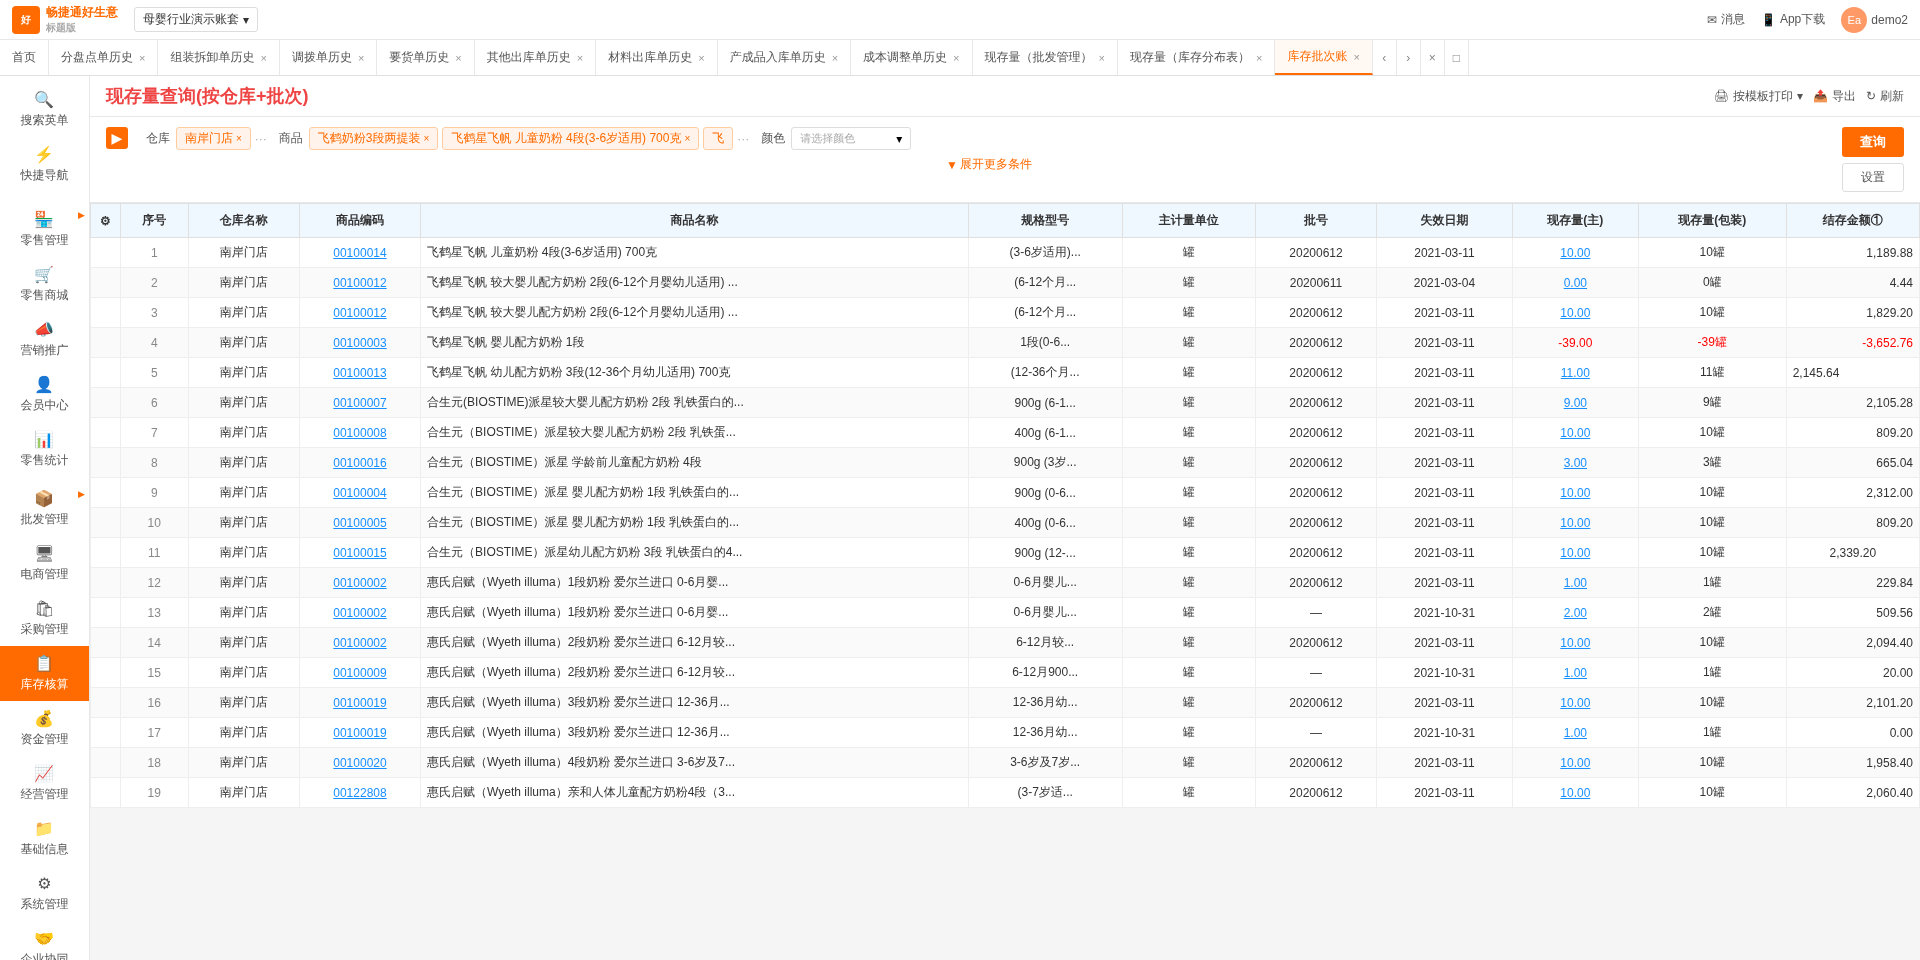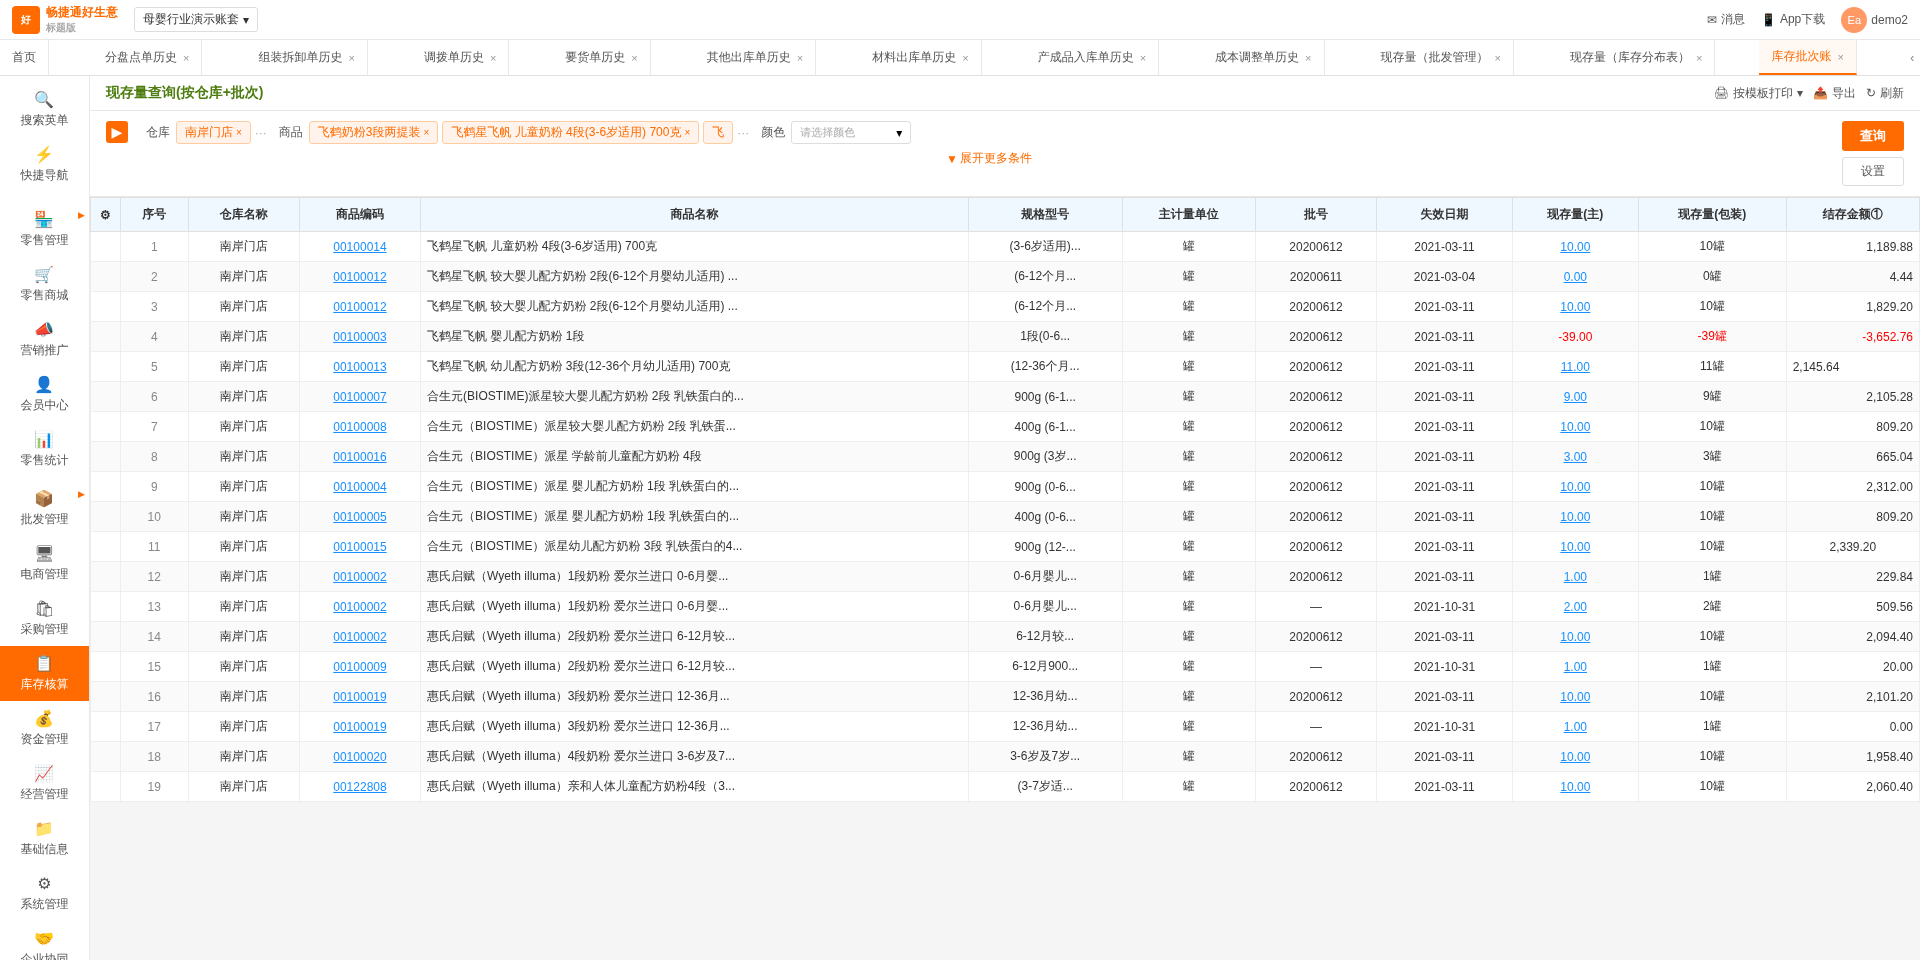--- a/index.html
+++ b/index.html
@@ -13,21 +13,21 @@
     .logo { display: flex; align-items: center; gap: 6px; color: #ff6b00; font-weight: bold; font-size: 13px; }
     .logo-icon { width: 28px; height: 28px; background: #ff6b00; border-radius: 4px; display: flex; align-items: center; justify-content: center; color: #fff; font-size: 10px; }
     .org-selector { display: flex; align-items: center; gap: 4px; color: #333; cursor: pointer; border: 1px solid #ddd; padding: 3px 8px; border-radius: 3px; font-size: 12px; }
     .top-right { margin-left: auto; display: flex; align-items: center; gap: 16px; }
     .top-right-item { display: flex; align-items: center; gap: 4px; color: #555; cursor: pointer; font-size: 12px; }
     .avatar { width: 26px; height: 26px; border-radius: 50%; background: #ff9966; display: flex; align-items: center; justify-content: center; color: #fff; font-size: 11px; }
 
     
     .tab-bar {
       display: flex; align-items: center; background: #fff; border-bottom: 1px solid #e0e0e0;
-      height: 36px; flex-shrink: 0; overflow: hidden; gap: 44px;
+      height: 36px; flex-shrink: 0; overflow: hidden;
     }
     .tab-item {
       display: flex; align-items: center; gap: 4px; padding: 0 12px; height: 100%;
       border-right: 1px solid #e8e8e8; cursor: pointer; white-space: nowrap; color: #555; font-size: 12px;
       flex-shrink: 0;
     }
     .tab-item.active { color: #ff6b00; border-bottom: 2px solid #ff6b00; background: #fff8f3; }
     .tab-item .close-btn { color: #999; font-size: 11px; margin-left: 2px; }
     .tab-item.home { color: #555; }
     .tab-nav-btn { width: 24px; height: 100%; display: flex; align-items: center; justify-content: center; cursor: pointer; color: #888; flex-shrink: 0; border-right: 1px solid #e8e8e8; }
@@ -47,21 +47,21 @@
     .sidebar-divider { height: 1px; background: #f0f0f0; margin: 2px 8px; }
 
     
     .content { flex: 1; display: flex; flex-direction: column; overflow: hidden; background: #f5f5f5; }
 
     
     .page-header {
       background: #fff; padding: 8px 16px; display: flex; align-items: center; justify-content: space-between;
       border-bottom: 1px solid #e8e8e8; flex-shrink: 0;
     }
-    .page-title { font-size: 14px; font-weight: bold; color: #4d7c0f; }
+    .page-title { font-size: 18px; font-weight: bold; color: #ef4444; }
     .header-actions { display: flex; align-items: center; gap: 10px; }
     .btn-print { display: flex; align-items: center; gap: 4px; color: #555; cursor: pointer; font-size: 12px; }
     .btn-export { display: flex; align-items: center; gap: 4px; color: #555; cursor: pointer; font-size: 12px; }
     .btn-refresh { display: flex; align-items: center; gap: 4px; color: #555; cursor: pointer; font-size: 12px; }
 
     
     .filter-area { background: #fff; padding: 10px 16px; border-bottom: 1px solid #e8e8e8; flex-shrink: 0; }
     .filter-row { display: flex; align-items: center; gap: 12px; flex-wrap: wrap; }
     .filter-group { display: flex; align-items: center; gap: 6px; }
     .filter-label { color: #555; font-size: 12px; white-space: nowrap; }

